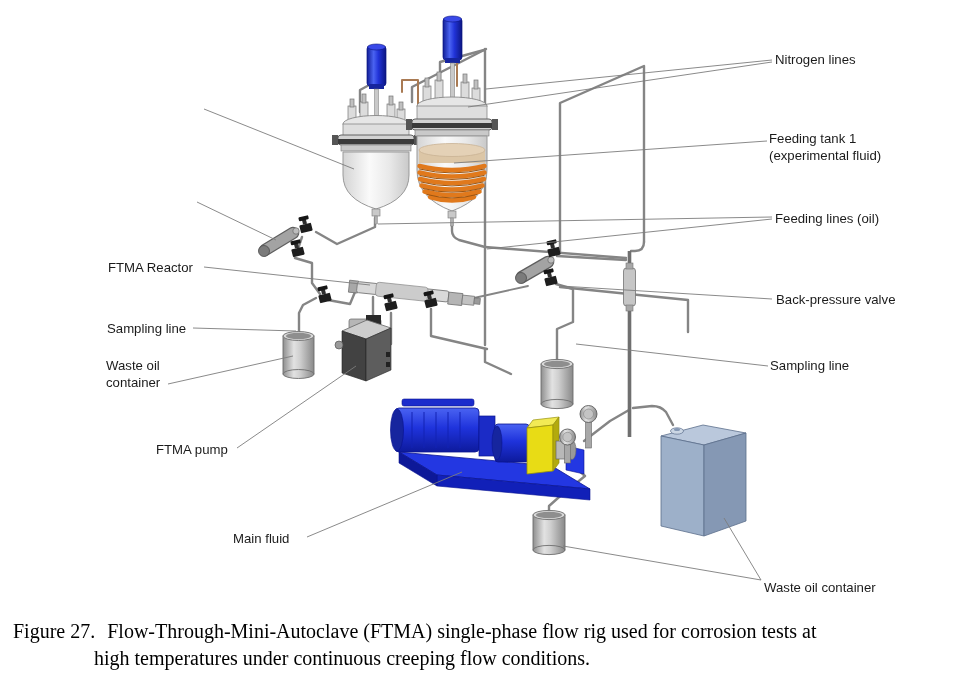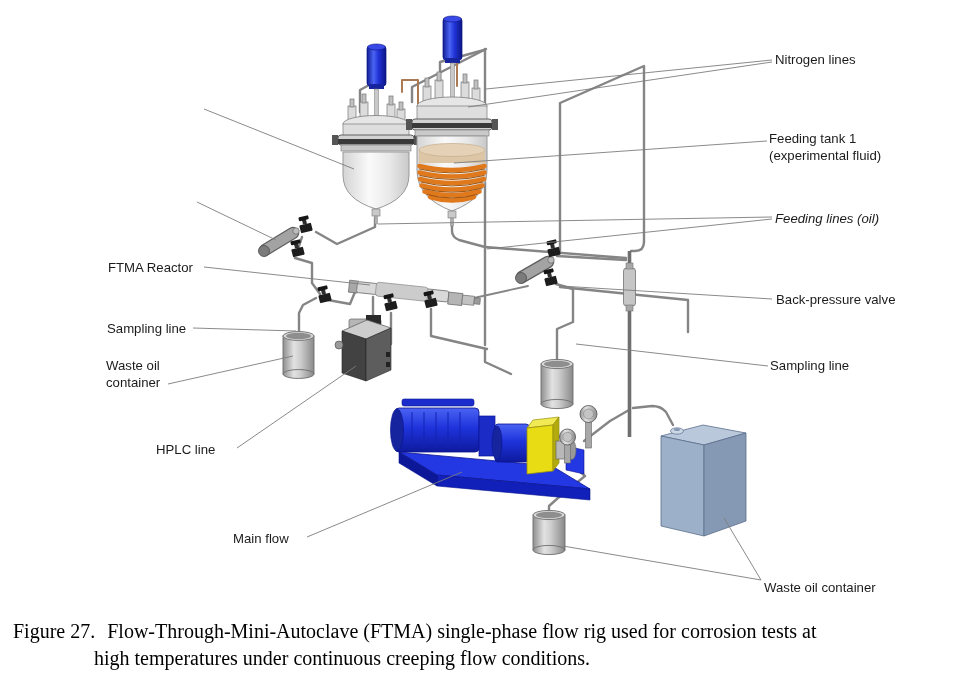--- a/index.html
+++ b/index.html
@@ -288,33 +288,33 @@
       <div>FTMA Reactor</div>
     </div>
     <div class="dlabel" style="left: 107px; top: 321px;">
       <div>Sampling line</div>
     </div>
     <div class="dlabel" style="left: 106px; top: 358px;">
       <div>Waste oil</div>
       <div>container</div>
     </div>
     <div class="dlabel" style="left: 156px; top: 442px;">
-      <div>HPLC line</div>
+      <div>FTMA pump</div>
     </div>
     <div class="dlabel" style="left: 233px; top: 531px;">
-      <div>Main flow</div>
+      <div>Main fluid</div>
     </div>
     <div class="dlabel" style="left: 775px; top: 52px;">
       <div>Nitrogen lines</div>
     </div>
     <div class="dlabel" style="left: 769px; top: 131px;">
       <div>Feeding tank 1</div>
       <div>(experimental fluid)</div>
     </div>
-    <div class="dlabel" style="left: 775px; top: 211px; font-style: italic;">
+    <div class="dlabel" style="left: 775px; top: 211px;">
       <div>Feeding lines (oil)</div>
     </div>
     <div class="dlabel" style="left: 776px; top: 292px;">
       <div>Back-pressure valve</div>
     </div>
     <div class="dlabel" style="left: 770px; top: 358px;">
       <div>Sampling line</div>
     </div>
     <div class="dlabel" style="left: 764px; top: 572px; margin-top: 8px;">
       <div>Waste oil container</div>

